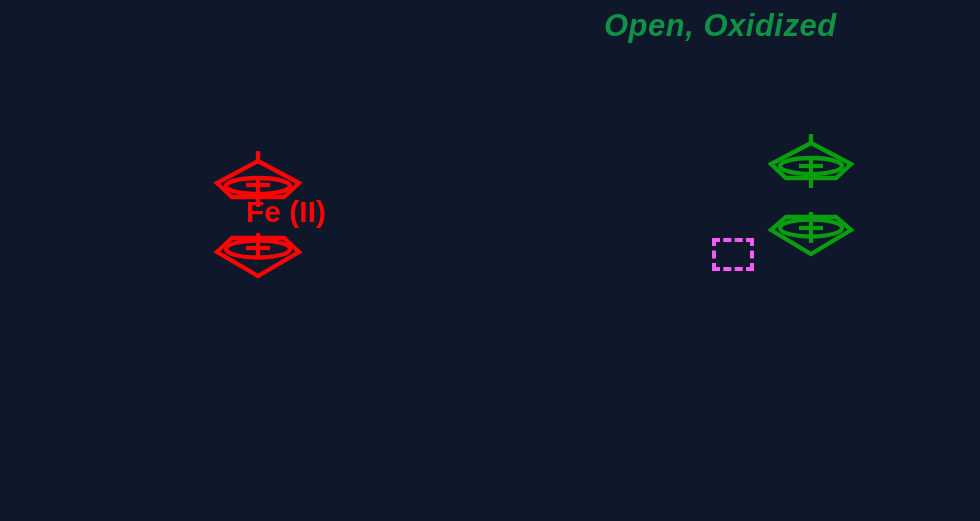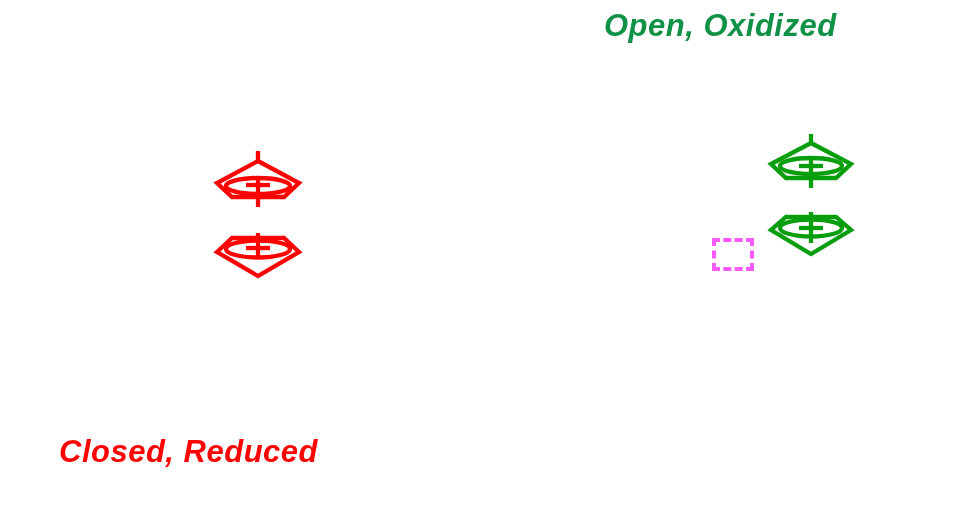--- a/index.html
+++ b/index.html
@@ -39,21 +39,21 @@
   .vacant-site{
     position:absolute;
     left:712px;top:238px;
     width:34px;height:25px;
     border:4px dashed currentColor;
   }
 </style>
 </head>
 <body>
 
-<div class="canvas" style="background-color: #ffffff;">
+<div class="canvas" style="background-color: #0f172a;">
 
   <svg class="scheme-svg" width="980" height="521" viewBox="0 0 980 521">
 
     <g class="mol" stroke="#fc0404">
       <line x1="258" y1="151" x2="258" y2="161"></line>
       <path d="M258 161 L299 183 L284 197 L232 197 L217 183 Z"></path>
       <ellipse cx="258" cy="186" rx="32" ry="8"></ellipse>
       <line x1="258" y1="177" x2="258" y2="207"></line>
       <line x1="246" y1="185" x2="270" y2="185"></line>
       <line x1="258" y1="233" x2="258" y2="259"></line>
@@ -72,17 +72,17 @@
       <line x1="799" y1="228" x2="823" y2="228"></line>
       <path d="M786 217 L836 217 L851 230 L811 254 L771 230 Z"></path>
       <ellipse cx="811" cy="228" rx="31" ry="8.5"></ellipse>
     </g>
   </svg>
 
   <div class="vacant-site" style="color: rgb(250, 90, 250);"></div>
 
   <div class="state-label open-label" style="color: rgb(15, 145, 70);">Open, Oxidized</div>
 
-  <div class="state-label closed-label" style="color: rgb(252, 4, 4);">Closed, Reduced</div>
 
+  <div class="metal-label fe2-label" style="color: rgb(252, 4, 4);">Fe (II)</div>
 
 
 </div>
 
 </body></html>

